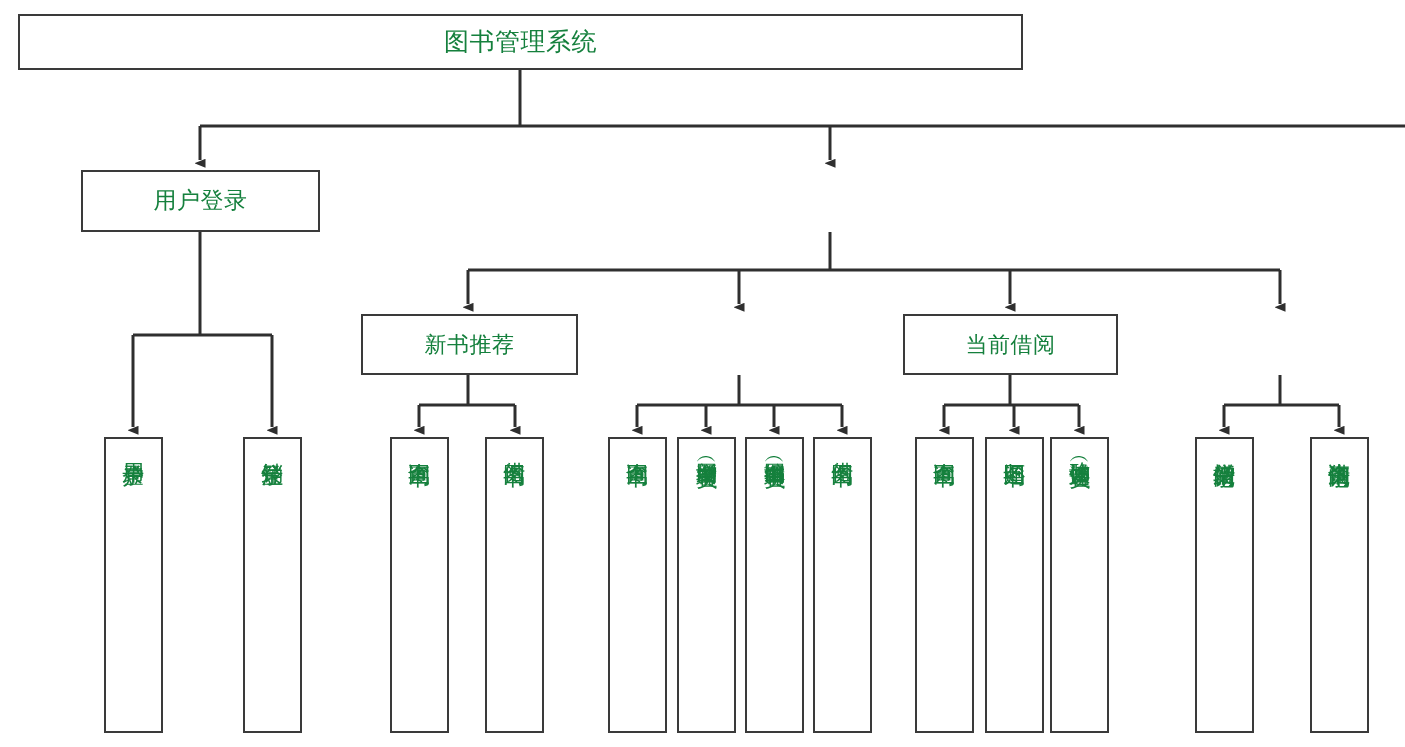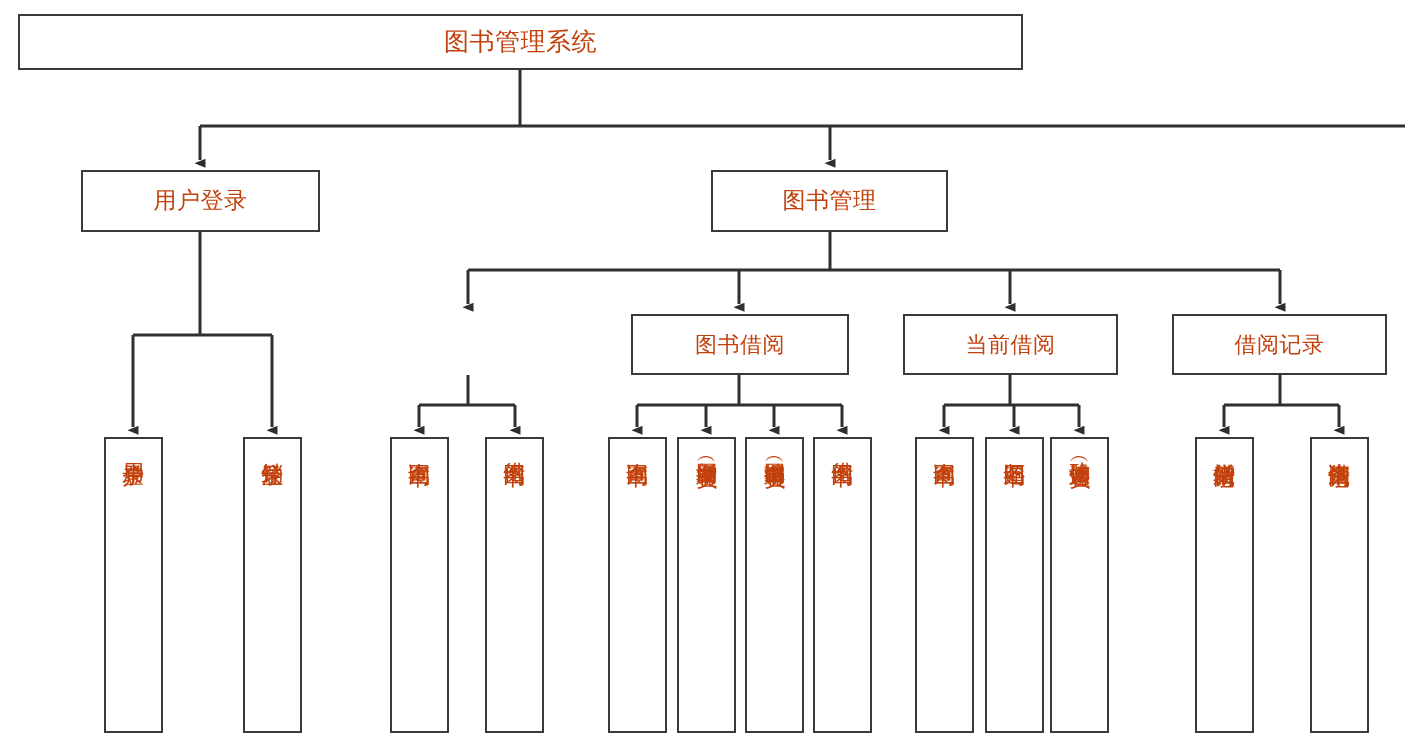--- a/index.html
+++ b/index.html
@@ -27,21 +27,21 @@
     pointer-events: none;
   }
   .node {
     position: absolute;
     box-sizing: border-box;
     border: 2px solid #3a3a3a;
     background: #ffffff;
     display: flex;
     align-items: center;
     justify-content: center;
-    color: #c2410c;
+    color: #15803d;
     overflow: hidden;
   }
   .node .label {
     display: block;
     text-align: center;
     line-height: 1.18;
     white-space: nowrap;
   }
   .node-root .label {
     font-size: 25px;
@@ -137,32 +137,26 @@
     </g>
   </svg>
 
   <div class="node node-root" style="left: 18px; top: 14px; width: 1005px; height: 56px;">
     <span class="label">图书管理系统</span>
   </div>
 
   <div class="node node-l2" style="left: 81px; top: 170px; width: 239px; height: 62px;">
     <span class="label">用户登录</span>
   </div>
-  <div class="node node-l2" style="left: 711px; top: 170px; width: 237px; height: 62px;">
-    <span class="label">图书管理</span>
-  </div>
 
-  <div class="node node-l3" style="left: 631px; top: 314px; width: 218px; height: 61px;">
-    <span class="label">图书借阅</span>
+  <div class="node node-l3" style="left: 361px; top: 314px; width: 217px; height: 61px;">
+    <span class="label">新书推荐</span>
   </div>
   <div class="node node-l3" style="left: 903px; top: 314px; width: 215px; height: 61px; justify-content: center;">
     <span class="label">当前借阅</span>
-  </div>
-  <div class="node node-l3" style="left: 1172px; top: 314px; width: 215px; height: 61px;">
-    <span class="label">借阅记录</span>
   </div>
 
   <div class="node node-leaf" style="left: 104px; top: 437px; width: 59px; height: 296px;">
     <span class="label">用户登录</span>
   </div>
   <div class="node node-leaf" style="left: 243px; top: 437px; width: 59px; height: 296px;">
     <span class="label">注销登录</span>
   </div>
   <div class="node node-leaf" style="left: 390px; top: 437px; width: 59px; height: 296px;">
     <span class="label">查询图书</span>

